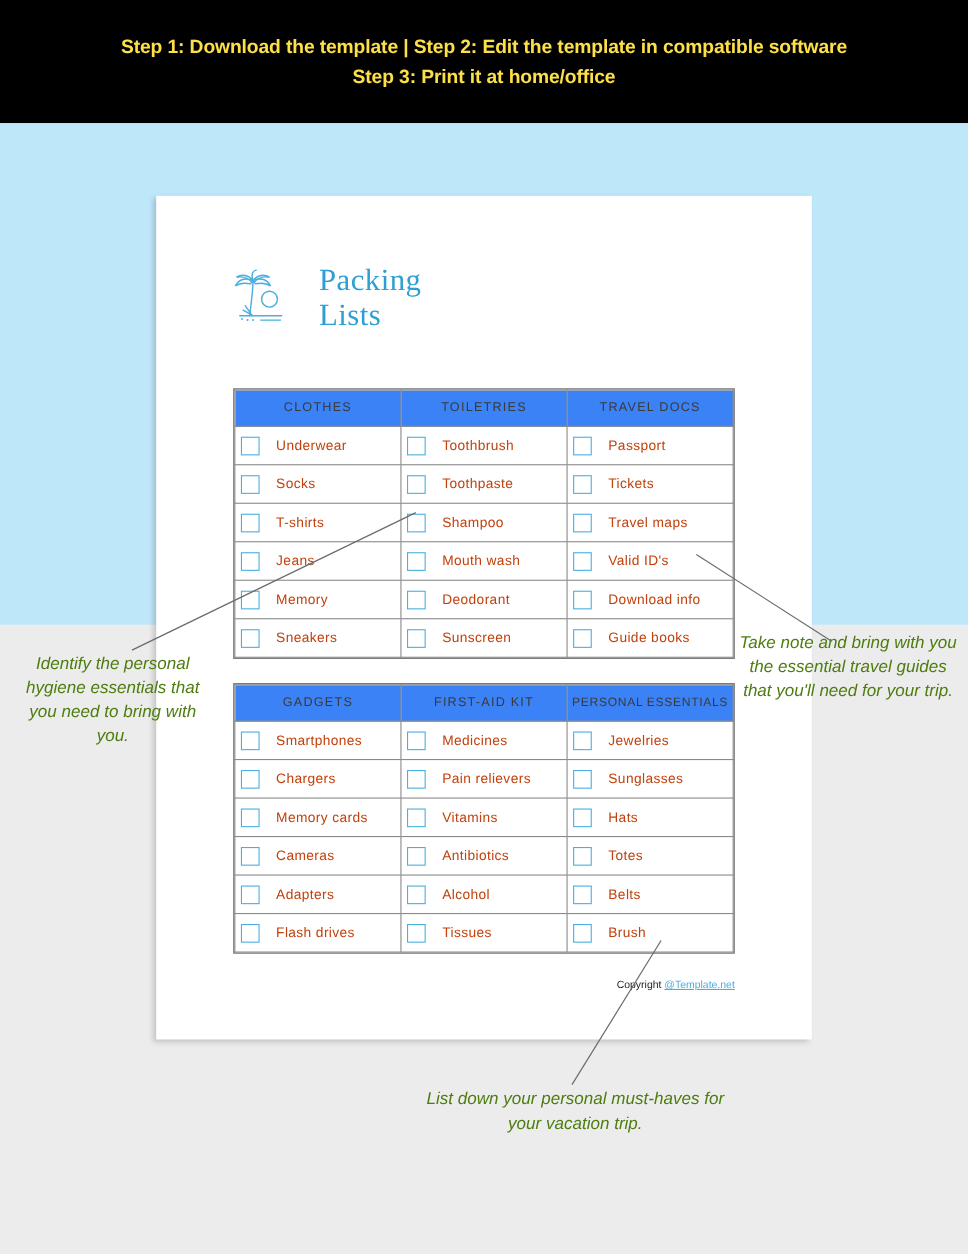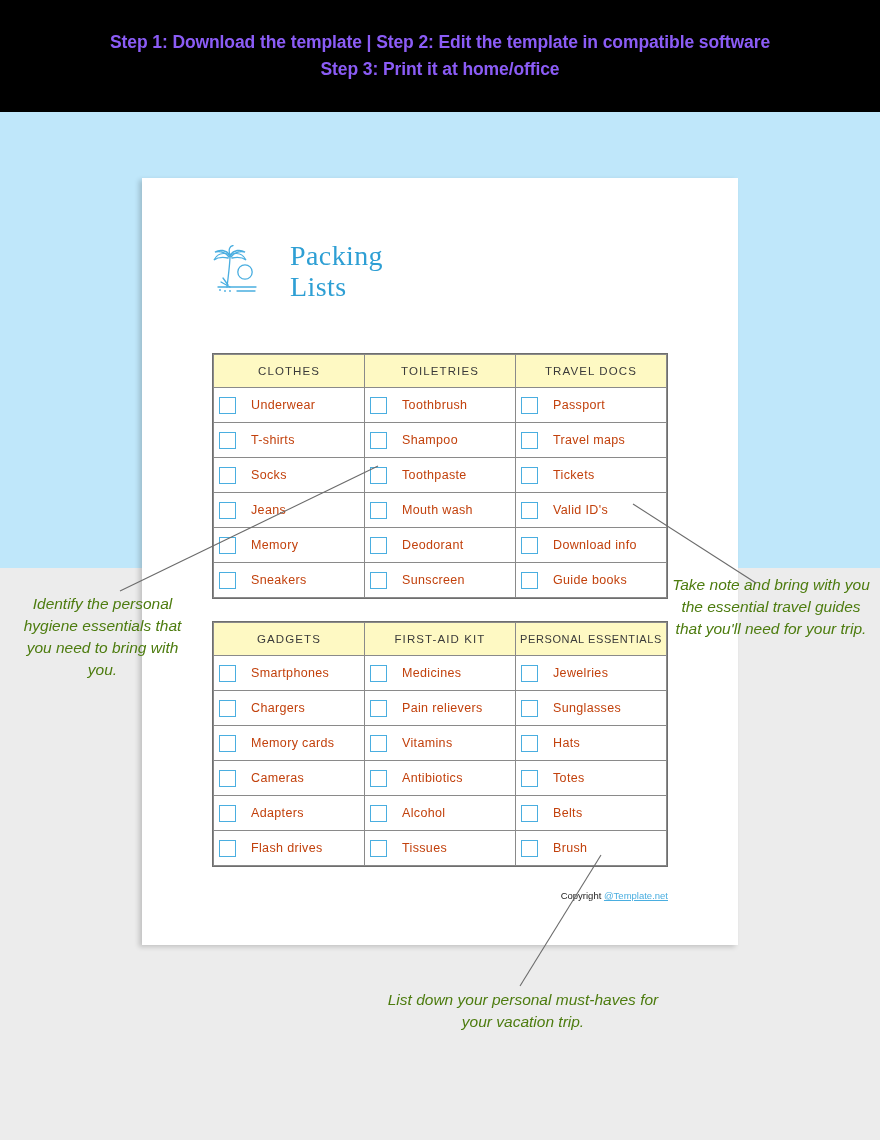--- a/index.html
+++ b/index.html
@@ -7,21 +7,21 @@
     width: 880px; height: 1140px;
     font-family: "Liberation Sans", sans-serif;
     background: #ececec;
     overflow: hidden;
   }
   #root { position: relative; width: 880px; height: 1140px; }
 
   
   .banner {
     position: absolute; left: 0; top: 0; width: 880px; height: 112px;
-    background: #000; color: #8b5cf6;
+    background: #000; color: #fde047;
     display: flex; flex-direction: column;
     align-items: center; justify-content: center;
     text-align: center;
   }
   .banner-line {
     font-size: 17.5px; font-weight: bold; letter-spacing: -0.1px;
     line-height: 1.55;
   }
 
   
@@ -63,21 +63,21 @@
   }
   .ptable.t1 { top: 175px; }
   .ptable.t2 { top: 443px; }
   .ptable table { width: 100%; border-collapse: collapse; table-layout: fixed; }
   .ptable th, .ptable td {
     border: 1px solid #8a8a8a;
     height: 35px;
     vertical-align: middle;
   }
   .ptable th {
-    background: #fef9c3;
+    background: #3b82f6;
     font-weight: normal;
     font-size: 11.5px;
     letter-spacing: 1.1px;
     color: #3a3a3a;
     text-align: center;
     height: 33px;
   }
   .cell-inner { display: flex; align-items: center; padding-left: 5px; }
   .cbox {
     width: 17px; height: 17px; flex: 0 0 17px;
@@ -188,53 +188,53 @@
                 <div class="cell-inner">
                   <span class="cbox"></span>
                   <span class="cell-label">Passport</span>
                 </div>
               </td>
           </tr>
           <tr>
             <td>
                 <div class="cell-inner">
                   <span class="cbox"></span>
+                  <span class="cell-label">Socks</span>
+                </div>
+              </td>
+            <td>
+                <div class="cell-inner">
+                  <span class="cbox"></span>
+                  <span class="cell-label">Toothpaste</span>
+                </div>
+              </td>
+            <td>
+                <div class="cell-inner">
+                  <span class="cbox"></span>
+                  <span class="cell-label">Tickets</span>
+                </div>
+              </td>
+          </tr>
+          <tr>
+            <td>
+                <div class="cell-inner">
+                  <span class="cbox"></span>
                   <span class="cell-label">T-shirts</span>
                 </div>
               </td>
             <td>
                 <div class="cell-inner">
                   <span class="cbox"></span>
                   <span class="cell-label">Shampoo</span>
                 </div>
               </td>
             <td>
                 <div class="cell-inner">
                   <span class="cbox"></span>
                   <span class="cell-label">Travel maps</span>
-                </div>
-              </td>
-          </tr>
-          <tr>
-            <td>
-                <div class="cell-inner">
-                  <span class="cbox"></span>
-                  <span class="cell-label">Socks</span>
-                </div>
-              </td>
-            <td>
-                <div class="cell-inner">
-                  <span class="cbox"></span>
-                  <span class="cell-label">Toothpaste</span>
-                </div>
-              </td>
-            <td>
-                <div class="cell-inner">
-                  <span class="cbox"></span>
-                  <span class="cell-label">Tickets</span>
                 </div>
               </td>
           </tr>
           <tr>
             <td>
                 <div class="cell-inner">
                   <span class="cbox"></span>
                   <span class="cell-label">Jeans</span>
                 </div>
               </td>

